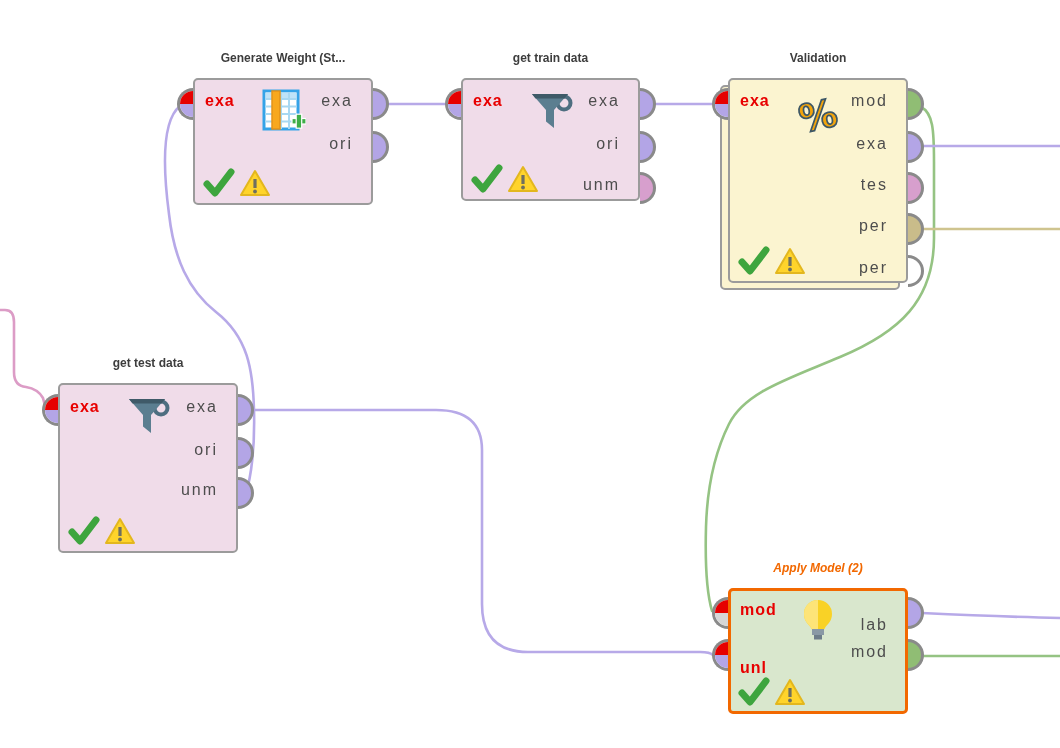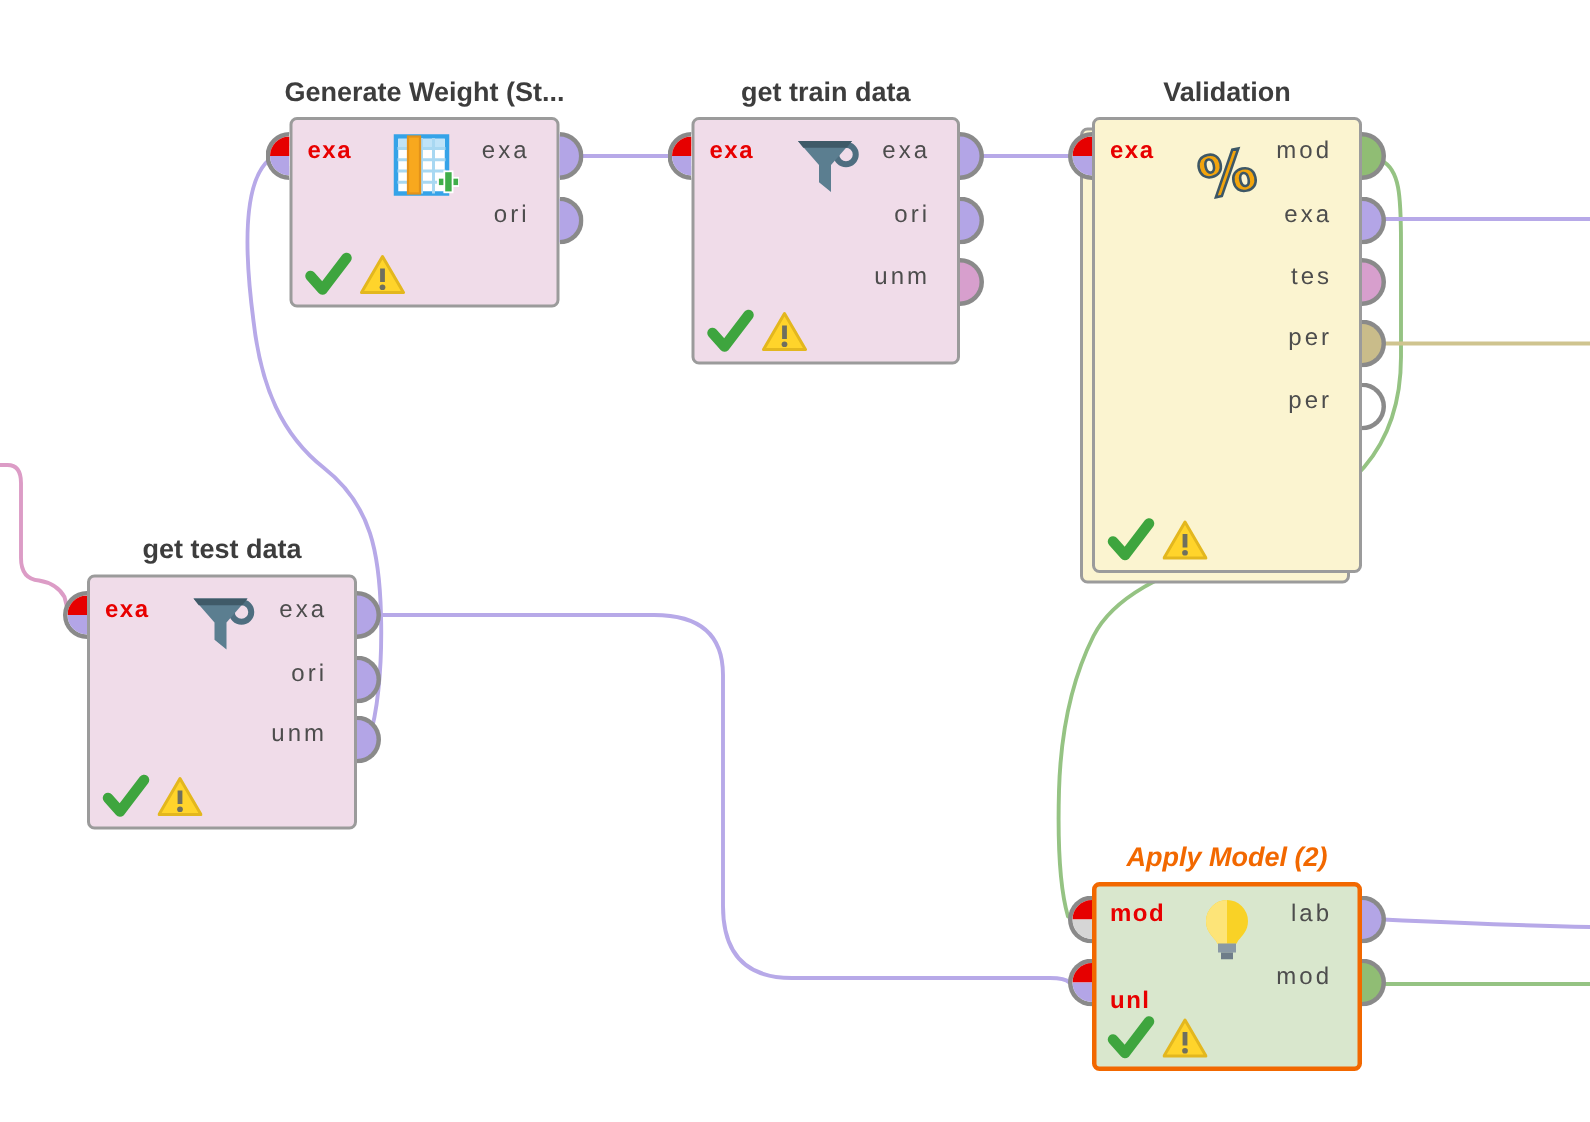--- a/index.html
+++ b/index.html
@@ -5,21 +5,21 @@
   html,body{margin:0;padding:0;}
   body{font-family:"Liberation Sans",sans-serif;}
   #canvas{position:relative;width:1060px;height:748px;overflow:hidden;background:#ffffff;}
   #wires{position:absolute;left:0;top:0;z-index:0;}
   #wires path{fill:none;stroke-width:2.6;stroke-linecap:round;}
   .node{position:absolute;z-index:1;}
   .sheet{position:absolute;left:0;top:0;right:0;bottom:0;border:2px solid var(--node-border);border-radius:5px;box-sizing:border-box;}
   .sheet.back{transform:translate(-8px,7px);}
   .node.selected .sheet{border-width:3px;border-color:var(--selected-border);}
   .title{position:absolute;top:-27px;left:50%;transform:translateX(-50%);white-space:nowrap;
-         font-size:18px;font-weight:bold;color:var(--title);z-index:2;}
+         font-size:12px;font-weight:bold;color:var(--title);z-index:2;}
   .node.selected .title{color:var(--selected-title);font-style:italic;}
   .port{position:absolute;width:13px;height:26px;border:3px solid var(--port-ring);box-sizing:content-box;z-index:3;background:#fff;}
   .port.out{right:-16px;border-left:none;border-radius:0 16px 16px 0;}
   .port.in{left:-16px;border-right:none;border-radius:16px 0 0 16px;overflow:hidden;}
   .ph{position:absolute;left:0;top:0;width:100%;height:50%;display:block;}
   .ph.b{top:50%;}
   .plabel{position:absolute;right:20px;font-size:16px;letter-spacing:2px;color:var(--port-label);z-index:2;}
   .ilabel{position:absolute;left:12px;font-size:16px;font-weight:bold;letter-spacing:1px;color:var(--input-label);z-index:2;}
   .icon{position:absolute;top:10px;left:50%;transform:translateX(-50%);z-index:2;line-height:0;}
   .status{position:absolute;left:10px;bottom:8px;display:flex;gap:5px;align-items:flex-end;z-index:2;line-height:0;}
@@ -71,21 +71,21 @@
         <path d="M4 16 L12 25 L28 4" fill="none" stroke-width="7" stroke-linecap="round" stroke-linejoin="round" stroke="#3ea53e"></path>
       </svg>
       <svg width="30" height="28" viewBox="0 0 30 28">
         <path d="M15 2 L29 26 H1 Z" stroke="#e3b71e" stroke-width="2" stroke-linejoin="round" fill="#ffd42b"></path>
         <rect x="13.4" y="10" width="3.2" height="9" fill="#6f6f5f"></rect>
         <circle cx="15" cy="22.5" r="1.9" fill="#6f6f5f"></circle>
       </svg>
     </div>
   </div>
 
-  <div class="node" style="left:461px;top:78px;width:179px;height:165px">
+  <div class="node" style="left:461px;top:78px;width:179px;height:123px">
     <div class="sheet" style="background: rgb(240, 220, 233);"></div>
     <div class="title">get train data</div>
     <div class="port in" style="top:10px">
       <i class="ph" style="background: rgb(230, 0, 0);"></i>
       <i class="ph b" style="background: rgb(179, 165, 230);"></i>
     </div>
     <span class="ilabel" style="top:14px">exa</span>
     <div class="icon">
       <svg width="46" height="46" viewBox="0 0 46 46">
         <circle cx="36" cy="15" r="6.5" fill="none" stroke="#4e6e80" stroke-width="4"></circle>
@@ -104,21 +104,21 @@
         <path d="M4 16 L12 25 L28 4" fill="none" stroke-width="7" stroke-linecap="round" stroke-linejoin="round" stroke="#3ea53e"></path>
       </svg>
       <svg width="30" height="28" viewBox="0 0 30 28">
         <path d="M15 2 L29 26 H1 Z" stroke="#e3b71e" stroke-width="2" stroke-linejoin="round" fill="#ffd42b"></path>
         <rect x="13.4" y="10" width="3.2" height="9" fill="#6f6f5f"></rect>
         <circle cx="15" cy="22.5" r="1.9" fill="#6f6f5f"></circle>
       </svg>
     </div>
   </div>
 
-  <div class="node" style="left:728px;top:78px;width:180px;height:304px">
+  <div class="node" style="left:728px;top:78px;width:180px;height:205px">
     <div class="sheet back" style="background: rgb(251, 244, 208);"></div>
     <div class="sheet" style="background: rgb(251, 244, 208);"></div>
     <div class="title">Validation</div>
     <div class="port in" style="top:10px">
       <i class="ph" style="background: rgb(230, 0, 0);"></i>
       <i class="ph b" style="background: rgb(179, 165, 230);"></i>
     </div>
     <span class="ilabel" style="top:14px">exa</span>
     <div class="icon" style="top:12px">
       <svg width="50" height="50" viewBox="0 0 50 50">
@@ -197,21 +197,21 @@
     <span class="ilabel" style="top:71px">unl</span>
     <div class="icon" style="top:8px">
       <svg width="46" height="50" viewBox="0 0 46 50">
         <path d="M23 4 a14 14 0 0 1 14 14 c0 6.5-3.8 9.8-6.5 13 l-1.2 2.2 H16.7 L15.5 31 C12.8 27.8 9 24.5 9 18 A14 14 0 0 1 23 4 Z" fill="#f9d226"></path>
         <path d="M23 4 A14 14 0 0 0 9 18 c0 6.5 3.8 9.8 6.5 13 l1.2 2.2 H23 Z" fill="#fde478"></path>
         <rect x="17" y="33" width="12" height="6" fill="#8a99a5"></rect>
         <rect x="19" y="39" width="8" height="4.5" fill="#6e7d89"></rect>
       </svg>
     </div>
     <div class="port out" style="top: 9px; background: rgb(179, 165, 230);"></div>
-    <span class="plabel" style="top:13px">lab</span>
+    <span class="plabel" style="top:28px">lab</span>
     <div class="port out" style="top: 51px; background: rgb(144, 189, 116);"></div>
     <span class="plabel" style="top:55px">mod</span>
     <div class="status">
       <svg width="32" height="29" viewBox="0 0 32 29">
         <path d="M4 16 L12 25 L28 4" fill="none" stroke-width="7" stroke-linecap="round" stroke-linejoin="round" stroke="#3ea53e"></path>
       </svg>
       <svg width="30" height="28" viewBox="0 0 30 28">
         <path d="M15 2 L29 26 H1 Z" stroke="#e3b71e" stroke-width="2" stroke-linejoin="round" fill="#ffd42b"></path>
         <rect x="13.4" y="10" width="3.2" height="9" fill="#6f6f5f"></rect>
         <circle cx="15" cy="22.5" r="1.9" fill="#6f6f5f"></circle>

